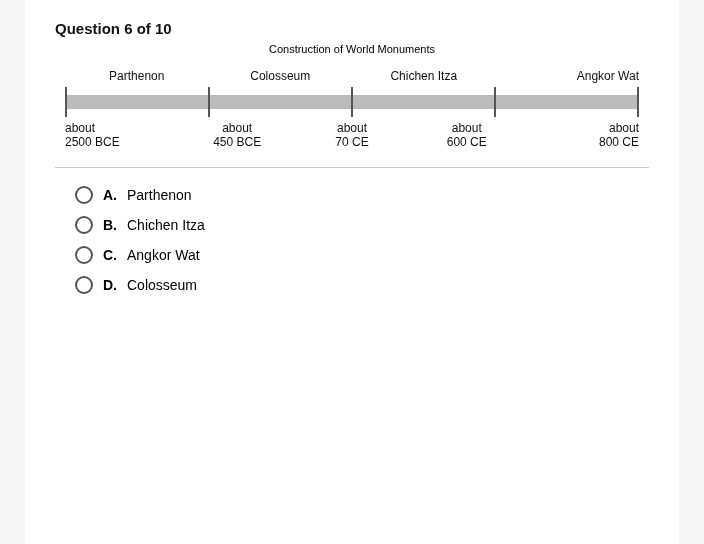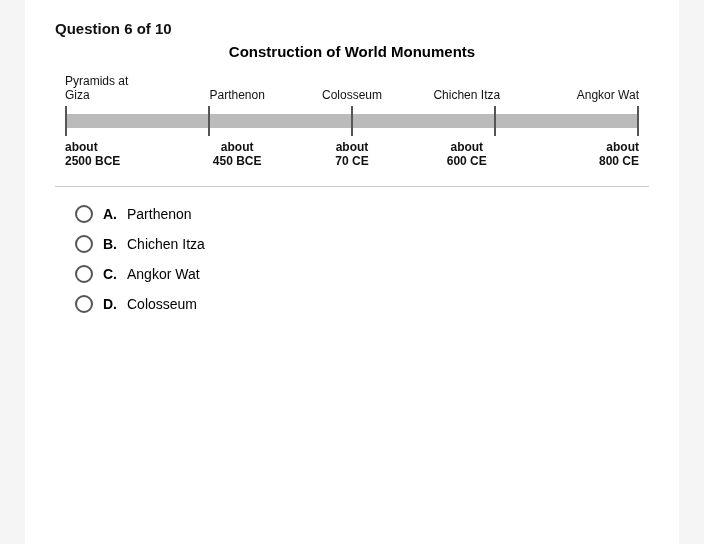--- a/index.html
+++ b/index.html
@@ -24,22 +24,22 @@
       margin-bottom: 6px;
       color: #111;
     }
     .question-text {
       font-size: 14px;
       color: #111;
       margin-bottom: 18px;
     }
     .chart-title {
       text-align: center;
-      font-weight: bold;
-      font-size: 15px;
+      font-weight: normal;
+      font-size: 11px;
       margin-bottom: 14px;
     }
     .timeline-container {
       position: relative;
       width: 100%;
       padding: 0 10px;
       margin-bottom: 10px;
     }
     .monument-labels {
       display: flex;
@@ -89,21 +89,20 @@
       width: 2px;
       height: 30px;
       background: #555;
       position: relative;
       z-index: 2;
     }
     .date-labels {
       display: flex;
       justify-content: space-between;
       margin-top: 4px;
-      font-weight: bold;
     }
     .date-label {
       font-size: 12px;
       text-align: center;
       flex: 1;
       color: #111;
     }
     .date-label.first {
       text-align: left;
     }
@@ -146,21 +145,20 @@
 
 <div class="page">
 
   <div class="question-header">Question 6 of 10</div>
 
   <div class="chart-title">Construction of World Monuments</div>
 
   <div class="timeline-container">
 
     <div class="monument-labels">
-      <div class="monument-label first">Pyramids at<br>Giza</div>
       <div class="monument-label">Parthenon</div>
       <div class="monument-label">Colosseum</div>
       <div class="monument-label">Chichen Itza</div>
       <div class="monument-label last">Angkor Wat</div>
     </div>
 
     <div class="timeline-line-wrapper">
       <div class="timeline-line"></div>
       <div class="tick-marks">
         <div class="tick"></div>

